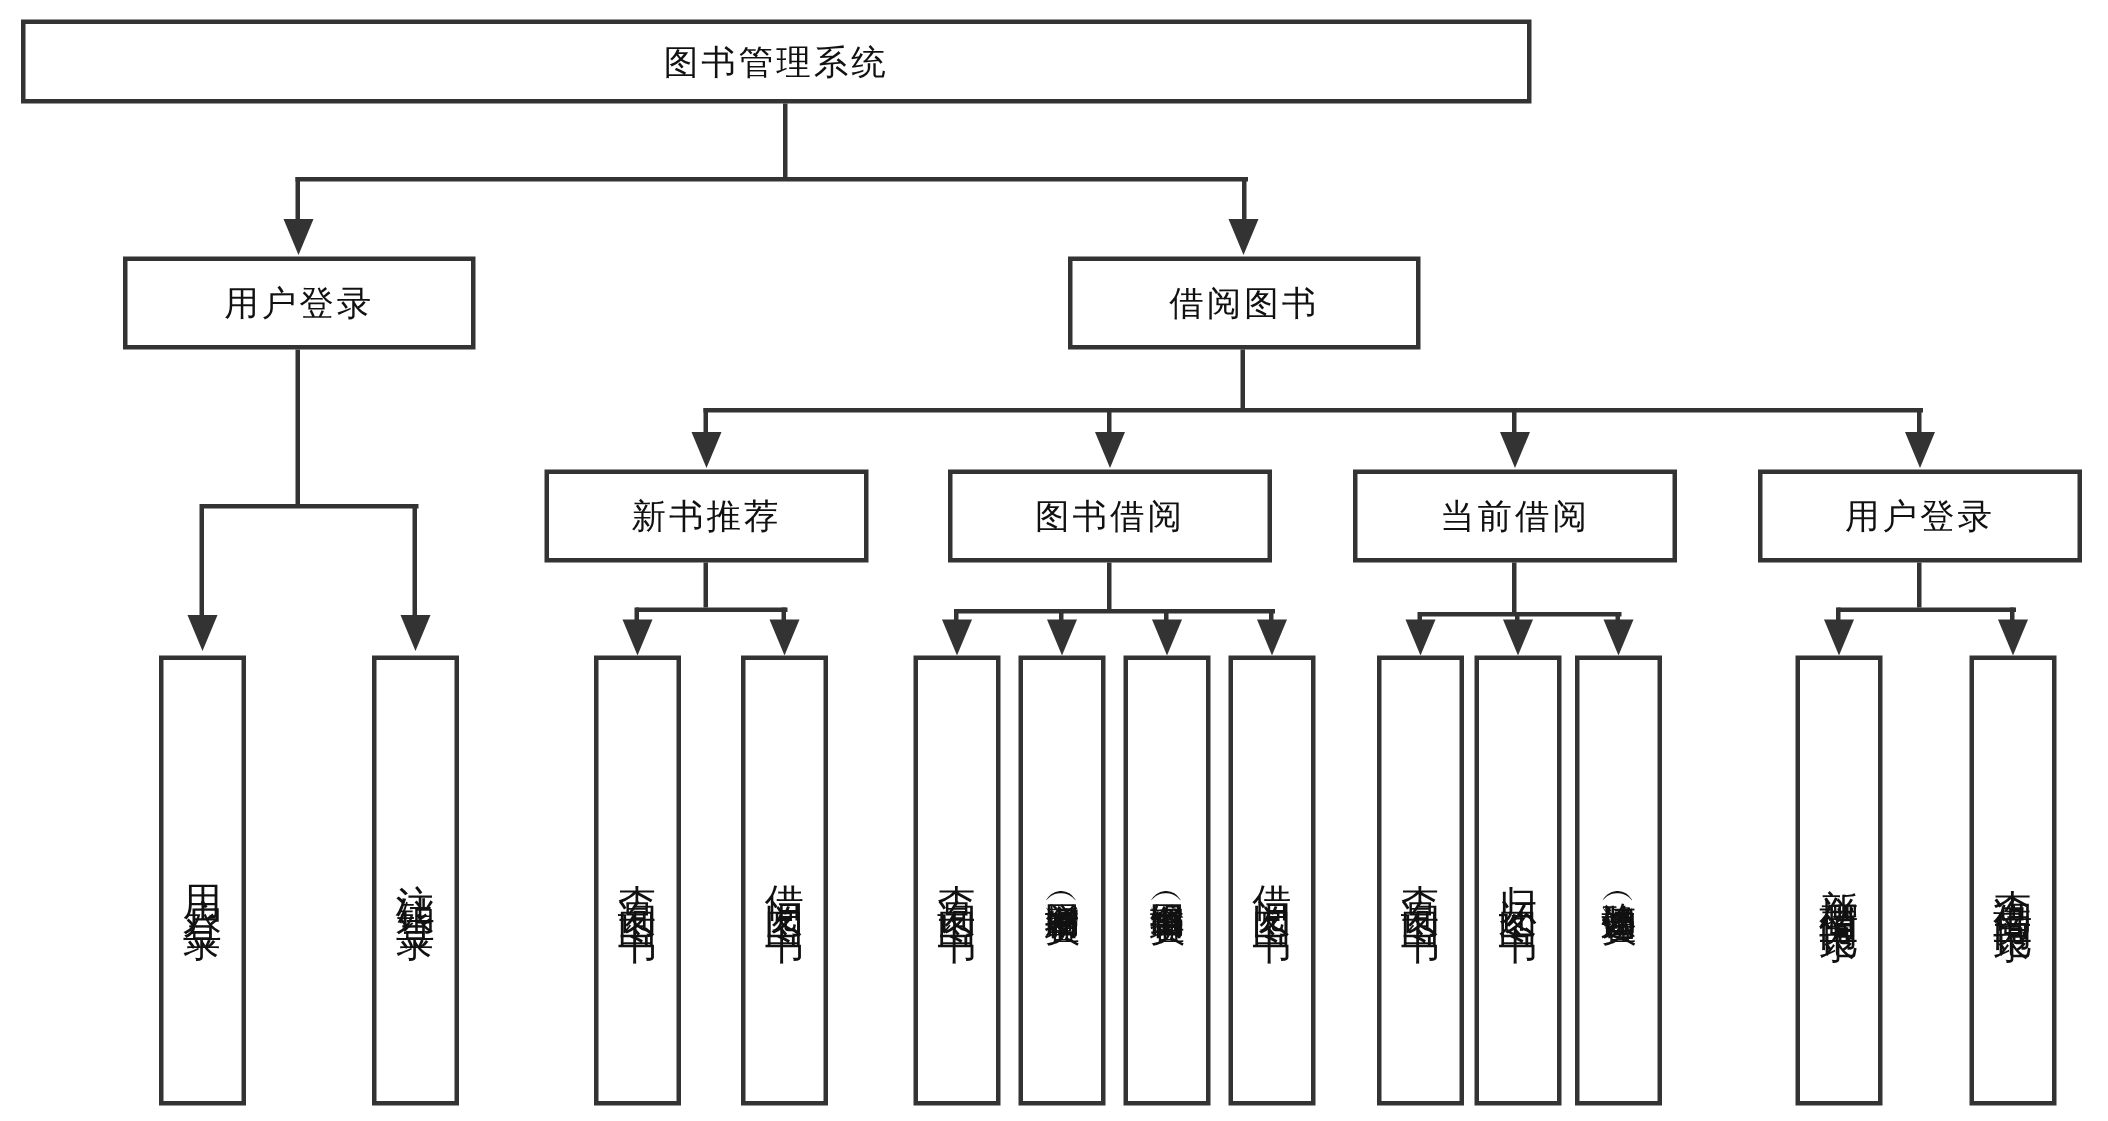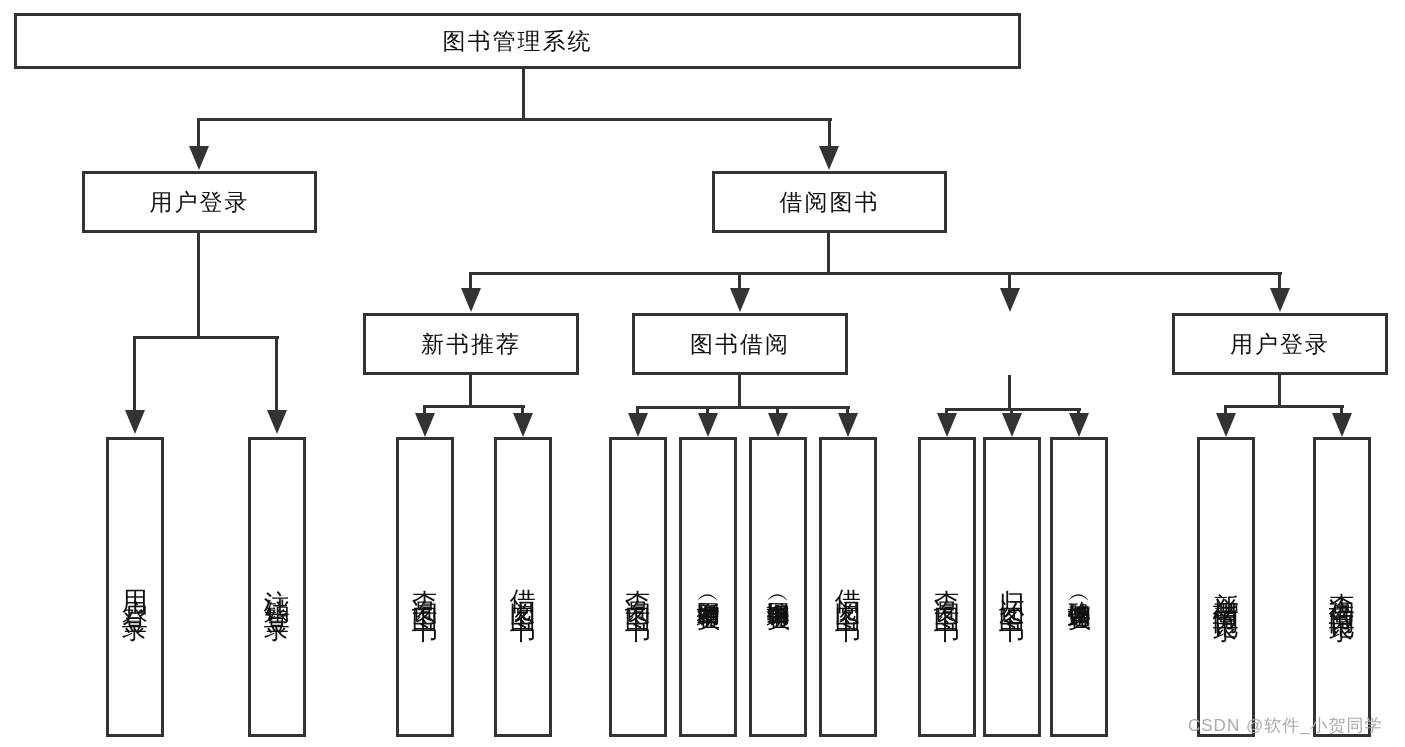--- a/index.html
+++ b/index.html
@@ -63,20 +63,21 @@
   <div class="arrow" style="left:461px;top:288px;"></div>
   <div class="vline" style="left:738px;top:272px;height:18px;"></div>
   <div class="arrow" style="left:730px;top:288px;"></div>
   <div class="vline" style="left:1008px;top:272px;height:18px;"></div>
   <div class="arrow" style="left:1000px;top:288px;"></div>
   <div class="vline" style="left:1278px;top:272px;height:18px;"></div>
   <div class="arrow" style="left:1270px;top:288px;"></div>
 
   <div class="node hnode" style="left:363px;top:313px;width:216px;height:62px;">新书推荐</div>
   <div class="node hnode" style="left:632px;top:313px;width:216px;height:62px;">图书借阅</div>
+  <div class="node hnode" style="left:902px;top:313px;width:216px;height:62px;">当前借阅</div>
   <div class="node hnode" style="left:1172px;top:313px;width:216px;height:62px;">用户登录</div>
 
   <div class="vline" style="left:469px;top:375px;height:30px;"></div>
   <div class="hline" style="left:424px;top:405px;width:101px;"></div>
   <div class="vline" style="left:423px;top:405px;height:10px;"></div>
   <div class="arrow" style="left:415px;top:413px;"></div>
   <div class="vline" style="left:521px;top:405px;height:10px;"></div>
   <div class="arrow" style="left:513px;top:413px;"></div>
 
   <div class="vline" style="left:738px;top:375px;height:31px;"></div>
@@ -143,15 +144,14 @@
     <span class="vtext">确认归还（管理员）</span>
   </div>
 
   <div class="node leaf s6" style="left:1197px;top:437px;width:58px;height:300px;">
     <span class="vtext">新增借阅记录</span>
   </div>
   <div class="node leaf s6" style="left:1313px;top:437px;width:58px;height:300px;">
     <span class="vtext">查询借阅记录</span>
   </div>
 
-  <div class="watermark">CSDN @软件_小贺同学</div>
 
 </div>
 
 </body></html>

